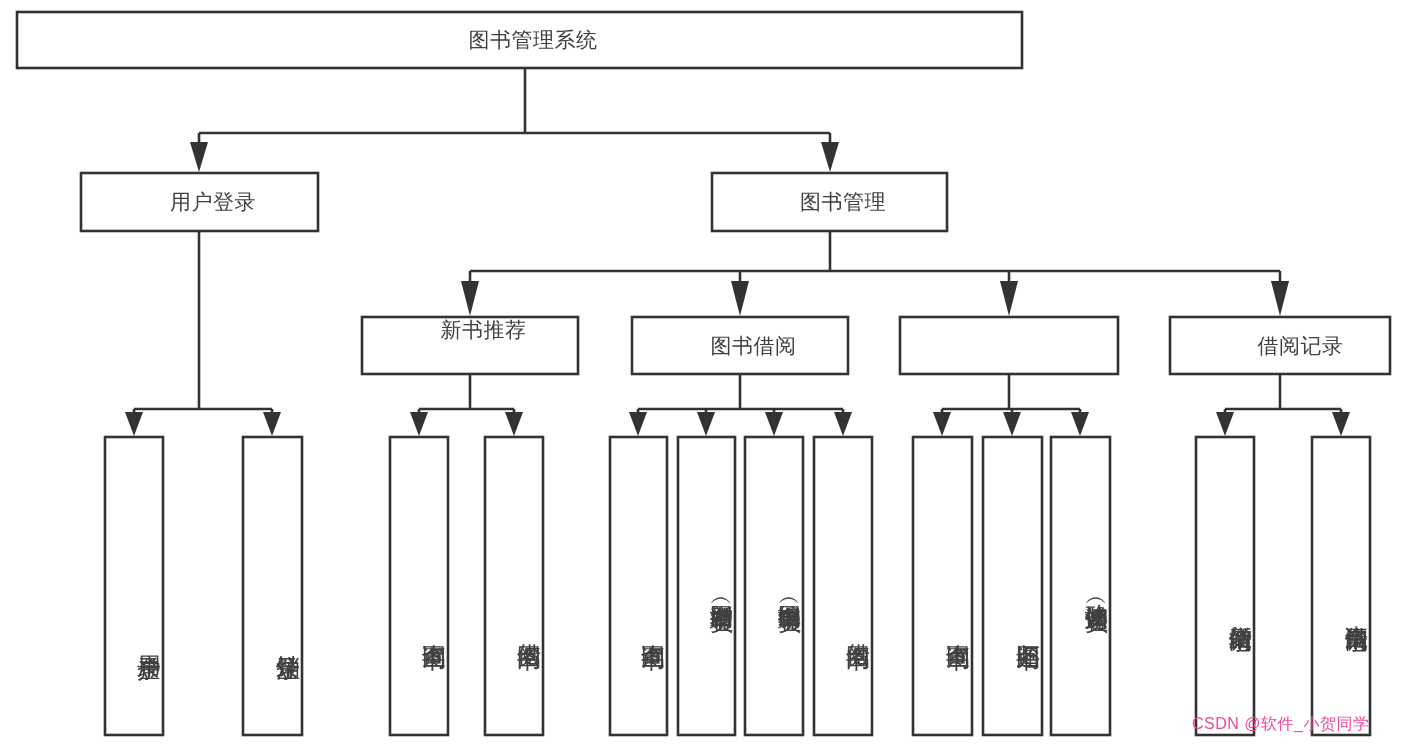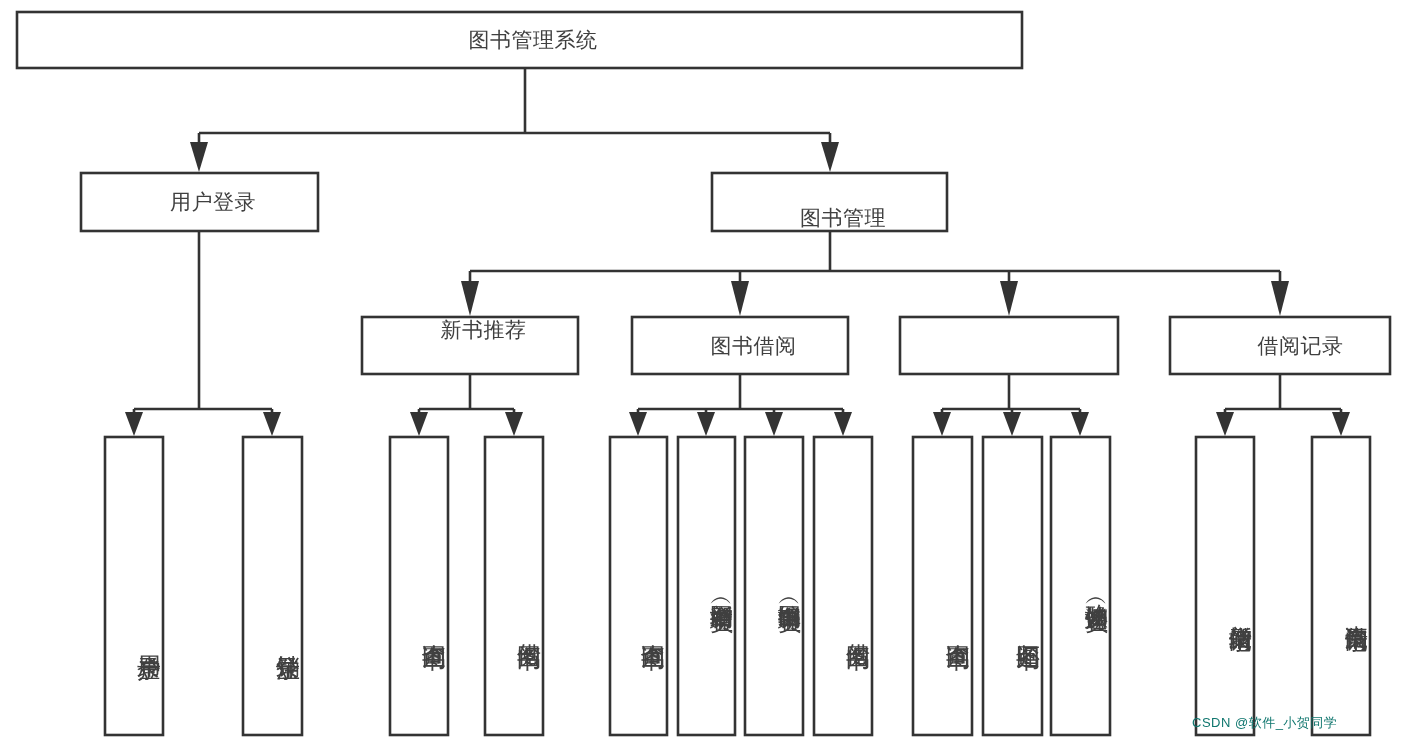--- a/index.html
+++ b/index.html
@@ -64,22 +64,22 @@
     letter-spacing: 1px;
     padding-top: 4px;
     align-items: flex-start;
     justify-content: center;
   }
   .node-label.vertical.tall {
     font-size: 23px;
   }
   .watermark {
     position: absolute;
-    color: #0f766e;
-    font-size: 13px;
+    color: #ec4899;
+    font-size: 16px;
     letter-spacing: 0.5px;
     white-space: nowrap;
     pointer-events: none;
   }
 </style>
 </head>
 <body>
 
 <div id="diagram-root">
 
@@ -179,21 +179,21 @@
     <rect class="node-box" x="913" y="437" width="59" height="298"></rect>
     <rect class="node-box" x="983" y="437" width="59" height="298"></rect>
     <rect class="node-box" x="1051" y="437" width="59" height="298"></rect>
     <rect class="node-box" x="1196" y="437" width="58" height="298"></rect>
     <rect class="node-box" x="1312" y="437" width="58" height="298"></rect>
   </svg>
 
   <div class="node-label horizontal" style="left:17px; top:12px; width:1005px; height:56px;">图书管理系统</div>
 
   <div class="node-label horizontal" style="left:81px; top:173px; width:237px; height:58px;">用户登录</div>
-  <div class="node-label horizontal" style="left:712px; top:173px; width:235px; height:58px;margin-top:16px;">图书管理</div>
+  <div class="node-label horizontal" style="left:712px; top:173px; width:235px; height:58px;">图书管理</div>
 
   <div class="node-label horizontal" style="left:362px; top:301px; width:216px; height:57px;">新书推荐</div>
   <div class="node-label horizontal" style="left:632px; top:317px; width:216px; height:57px;">图书借阅</div>
   <div class="node-label horizontal" style="left:1170px; top:317px; width:234px; height:57px;">借阅记录</div>
 
   <div class="node-label vertical" style="left:105px; top:537px; width:58px; height:198px;">用户登录</div>
   <div class="node-label vertical" style="left:243px; top:537px; width:59px; height:198px;">注销登录</div>
   <div class="node-label vertical" style="left:390px; top:515px; width:58px; height:220px;">查询图书</div>
   <div class="node-label vertical" style="left:485px; top:515px; width:58px; height:220px;">借阅图书</div>
   <div class="node-label vertical" style="left:610px; top:515px; width:57px; height:220px;">查询图书</div>

